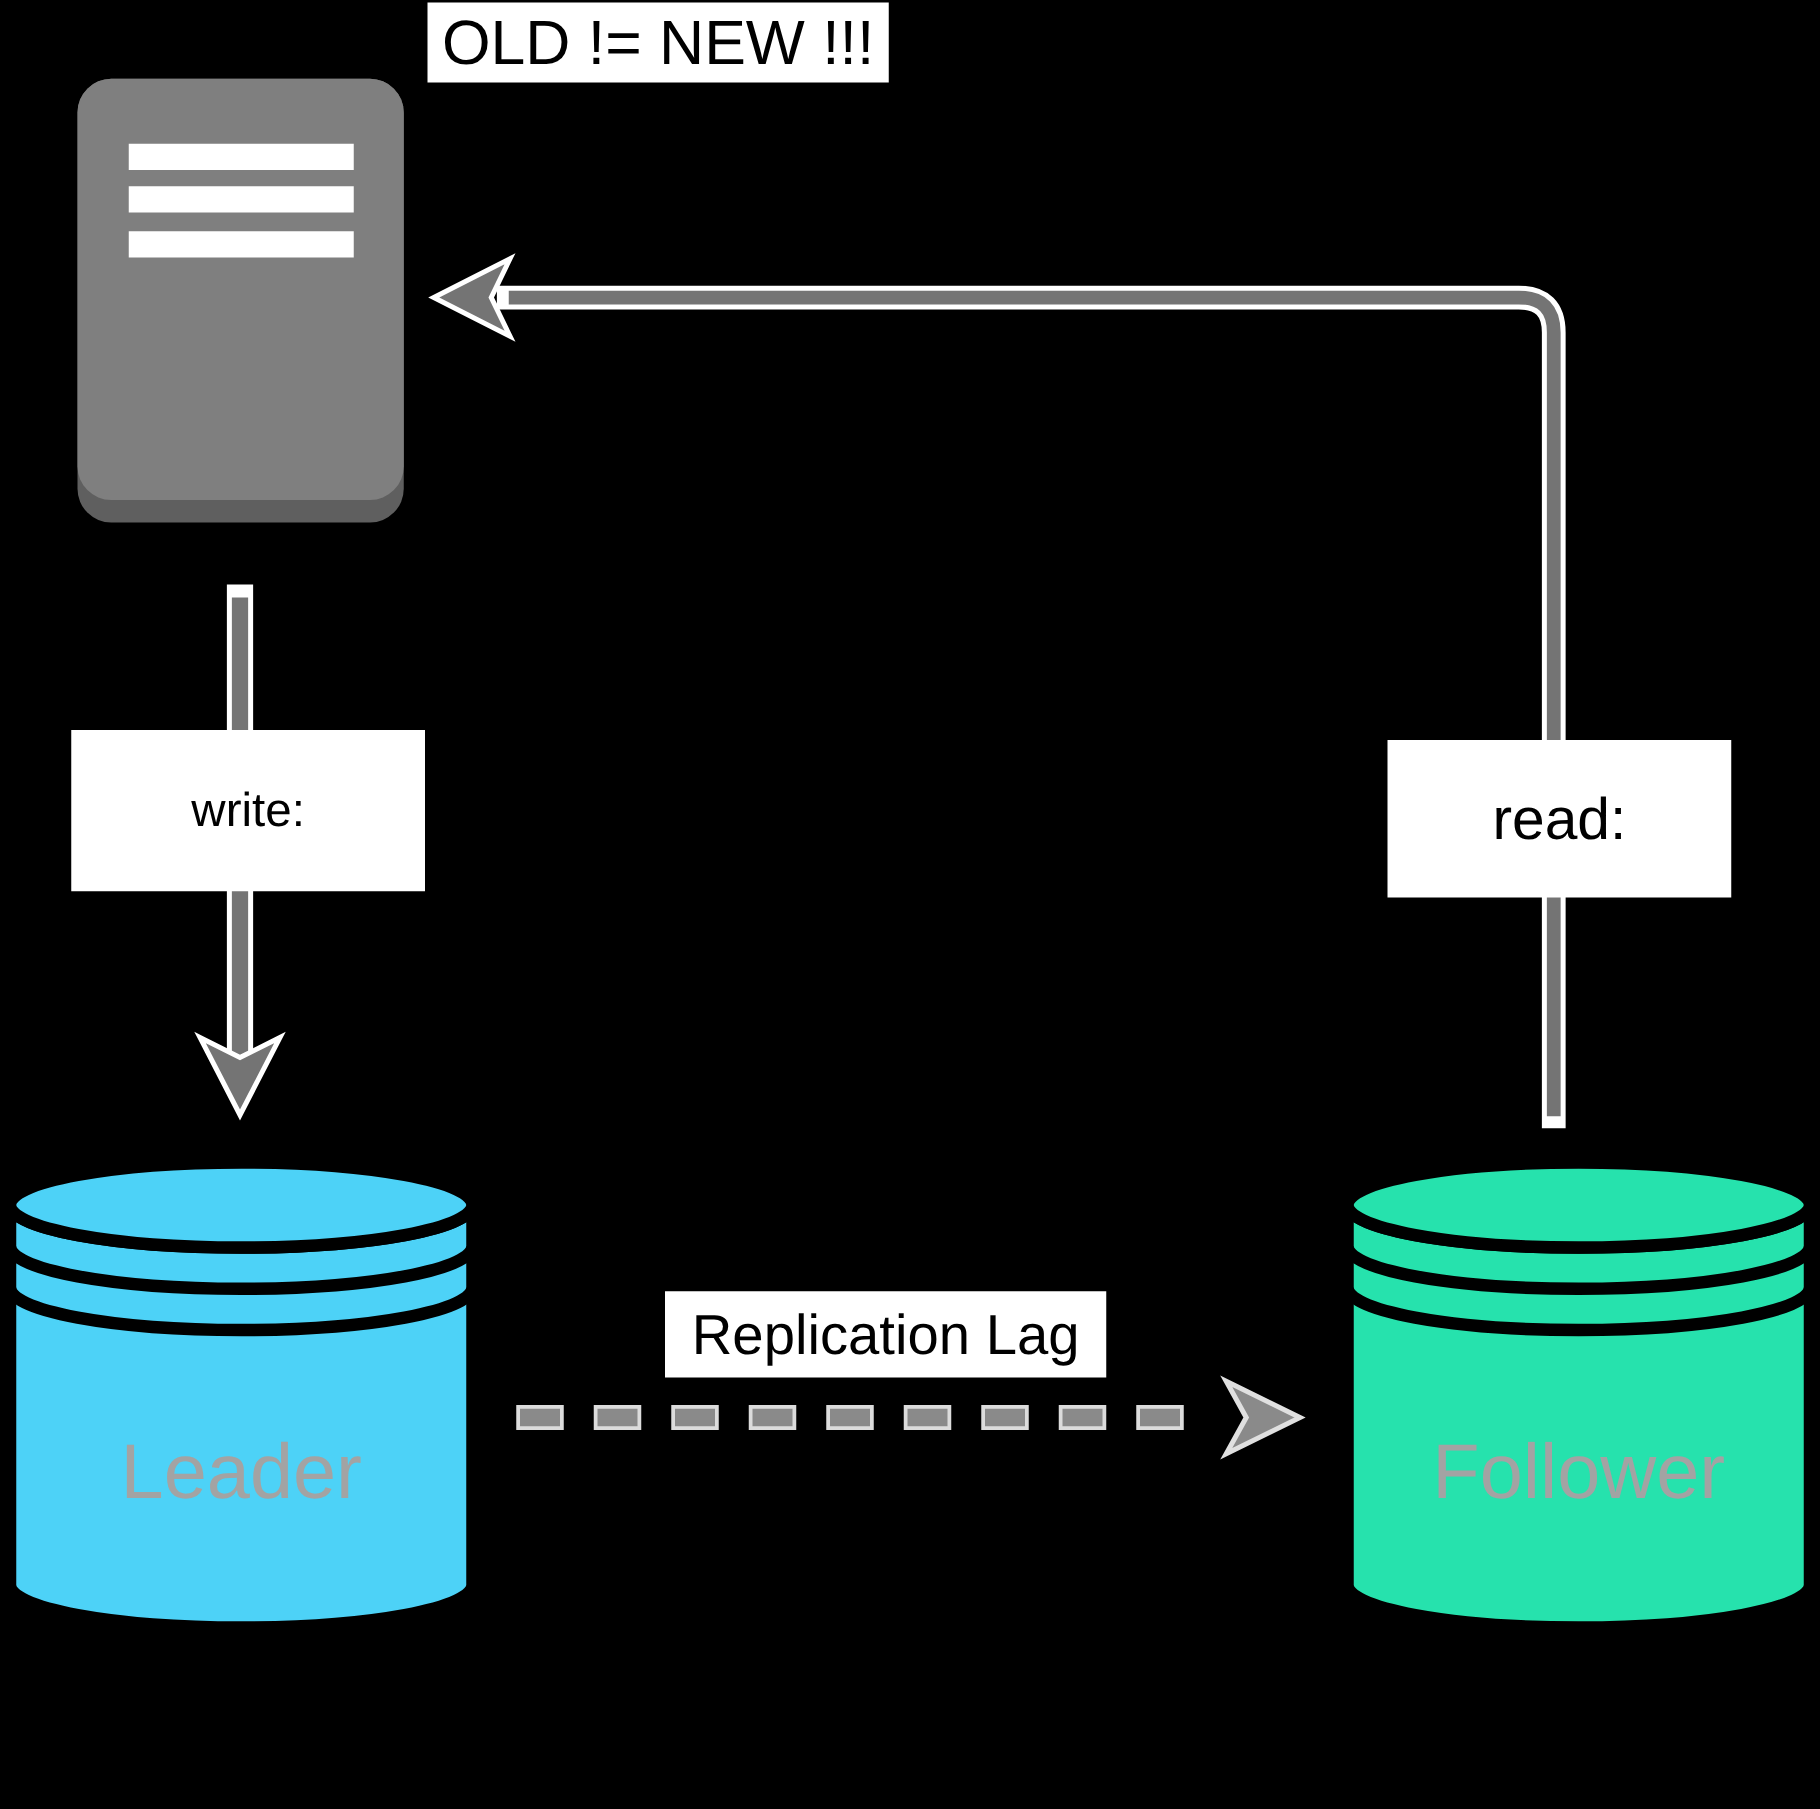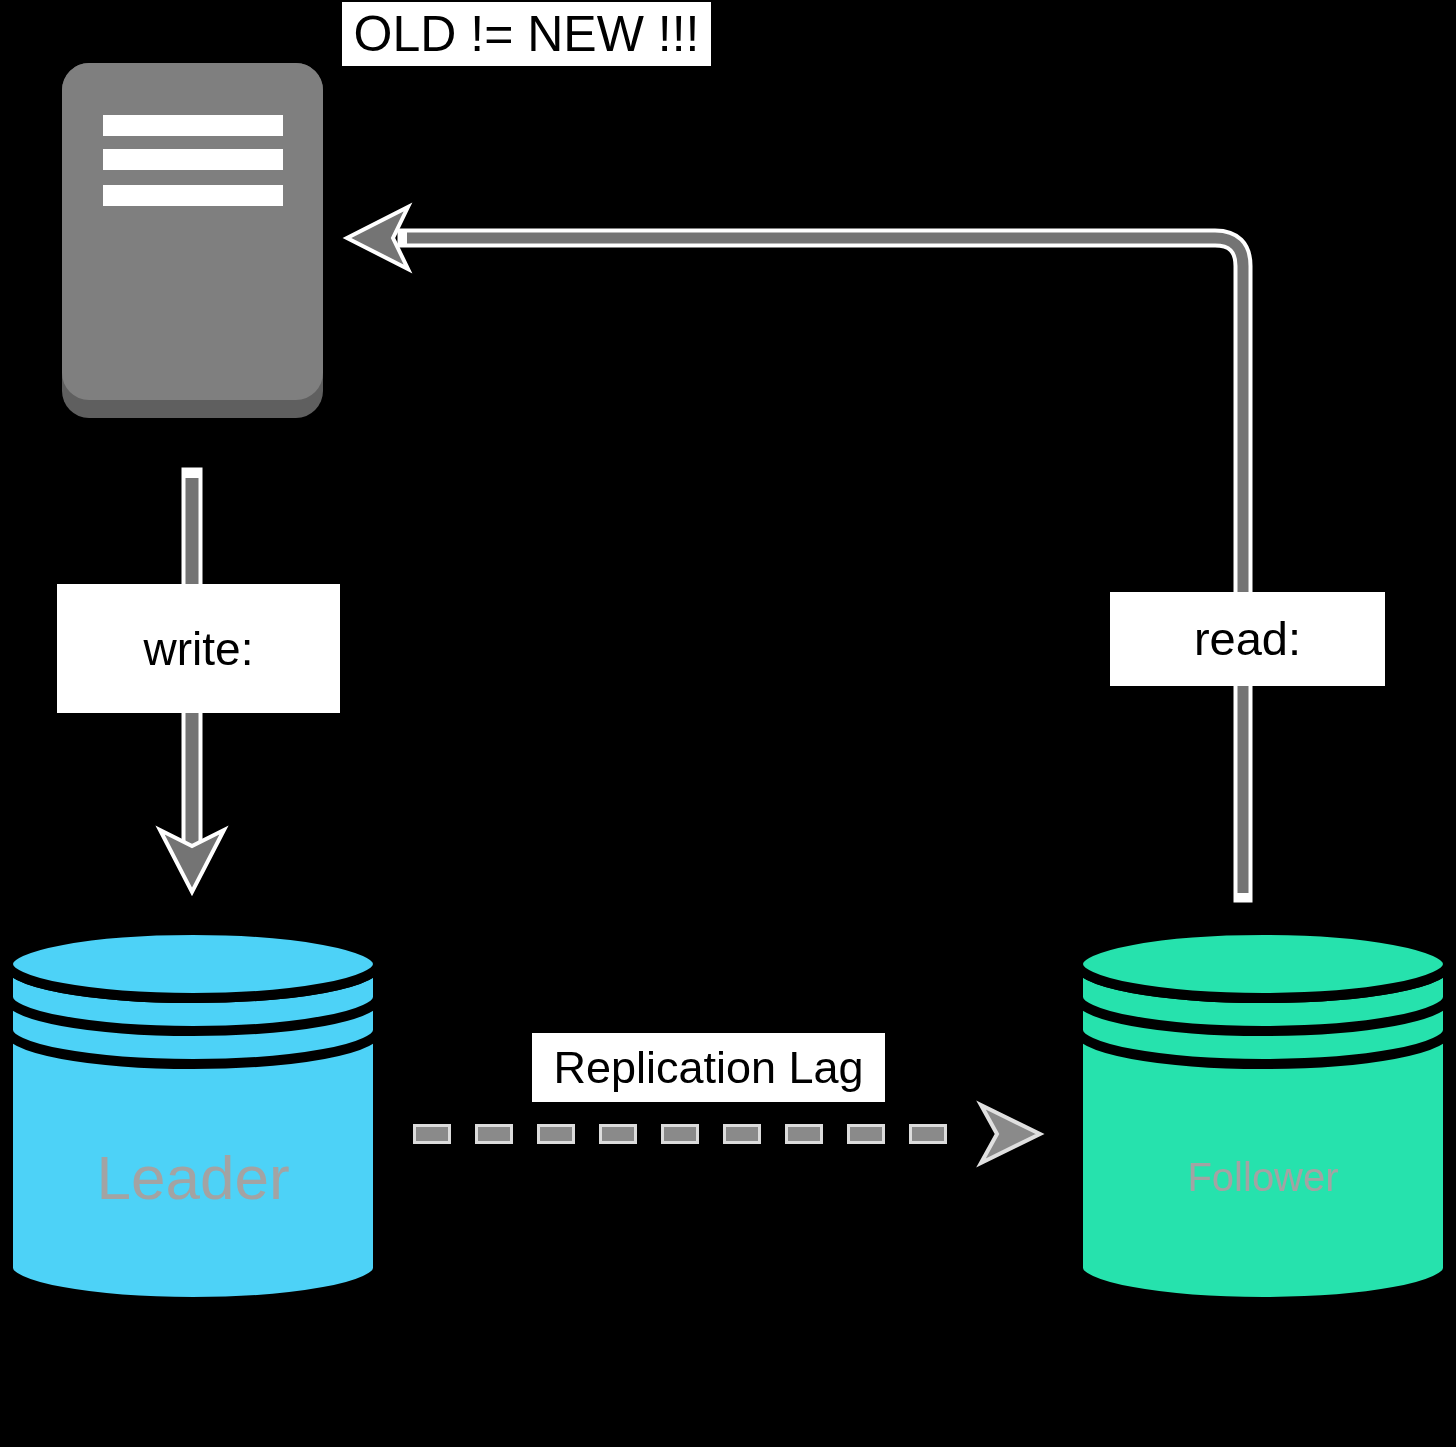--- a/index.html
+++ b/index.html
@@ -35,25 +35,25 @@
     position: absolute;
     background: transparent;
     color: #a3a3a3;
     display: flex;
     align-items: center;
     justify-content: center;
     text-align: center;
     white-space: nowrap;
   }
   .annotation-label { left: 342px; top: 2px;    width: 369px; height: 64px;  font-size: 50px; }
-  .write-label      { left: 57px;  top: 584px;  width: 283px; height: 129px; font-size: 46px; line-height: 60px; }
-  .read-label       { left: 1110px;top: 592px;  width: 275px; height: 94px; font-size: 47px; line-height: 62px; text-align: right; }
+  .write-label      { left: 57px;  top: 584px;  width: 283px; height: 129px; font-size: 38px; line-height: 60px; }
+  .read-label       { left: 1110px;top: 592px;  width: 275px; height: 126px; font-size: 47px; line-height: 62px; text-align: right; }
   .replication-label{ left: 532px; top: 1033px; width: 353px; height: 69px;  font-size: 45px; }
   .leader-label     { left: 43px;  top: 1140px; width: 300px; height: 75px;  font-size: 62px; }
-  .follower-label   { left: 1113px;top: 1140px; width: 300px; height: 75px;  font-size: 40px; }
+  .follower-label   { left: 1113px;top: 1140px; width: 300px; height: 75px;  font-size: 62px; }
 </style>
 </head>
 <body>
 
 <div class="diagram">
 
   <svg width="1456" height="1447" viewBox="0 0 1456 1447">
 
     <g>
       <line x1="192" y1="478" x2="192" y2="845" stroke-width="21" stroke-linecap="square" stroke="#ffffff"></line>

